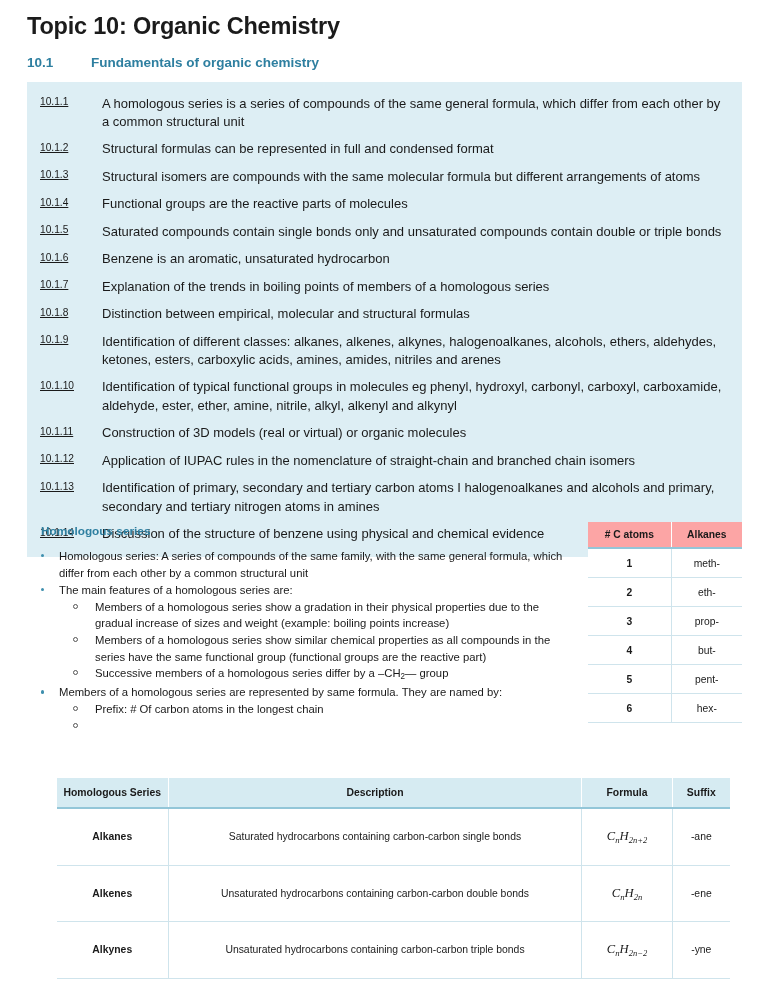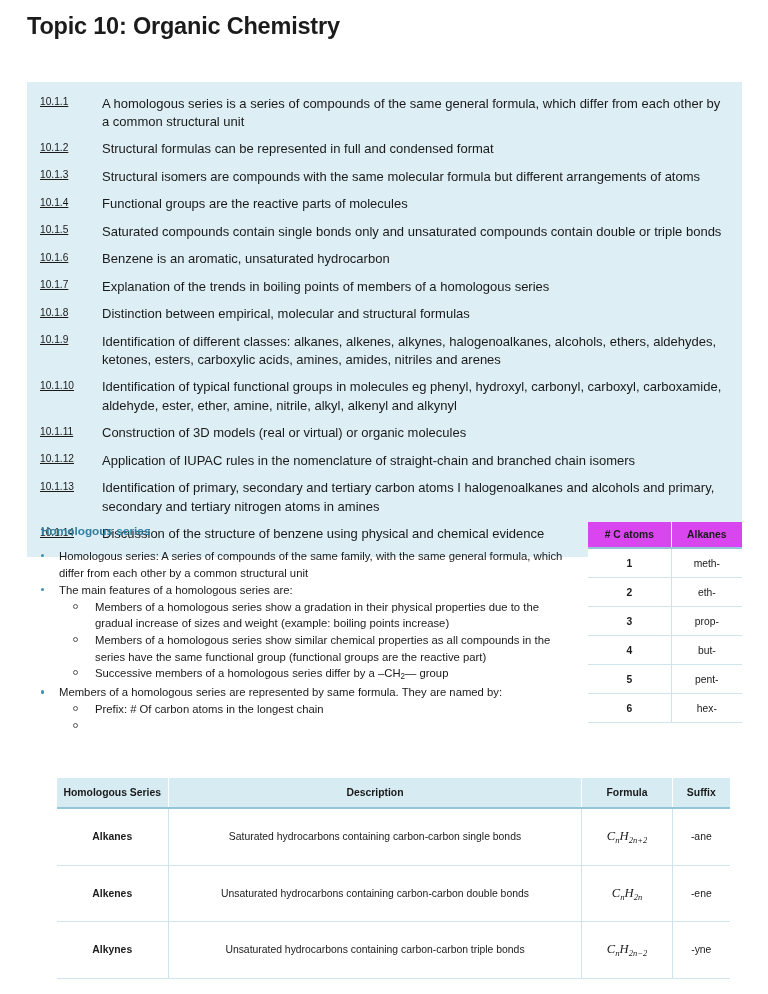--- a/index.html
+++ b/index.html
@@ -138,21 +138,21 @@
   
   .prefix-table {
     position: absolute;
     left: 588px;
     top: 522px;
     width: 154px;
     border-collapse: collapse;
     table-layout: fixed;
   }
   .prefix-table th {
-    background: #d946ef;
+    background: #fca5a5;
     font-size: 10.3px;
     font-weight: bold;
     color: #1a1a1a;
     padding: 7px 4px 7px 4px;
     text-align: center;
     border-bottom: 2.5px solid #93c6d8;
     border-right: 1px solid #ffffff;
     margin-top: 16px;
   }
   .prefix-table th:last-child { border-right: none; }
@@ -211,20 +211,24 @@
     font-style: italic;
   }
 </style>
 </head>
 <body>
 
 <div class="page">
 
   <div class="doc-title">Topic 10: Organic Chemistry</div>
 
+  <div class="sub-head">
+    <span class="num">10.1</span>
+    <span class="txt">Fundamentals of organic chemistry</span>
+  </div>
 
   <div class="syllabus">
     <div class="syl-row">
       <div class="syl-code">10.1.1</div>
       <div class="syl-text">A homologous series is a series of compounds of the same general formula, which differ from each other by a common structural unit</div>
     </div>
     <div class="syl-row">
       <div class="syl-code">10.1.2</div>
       <div class="syl-text">Structural formulas can be represented in full and condensed format</div>
     </div>

